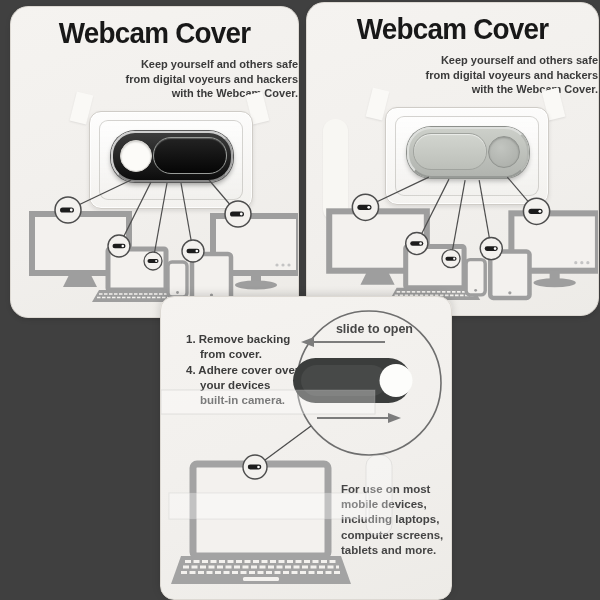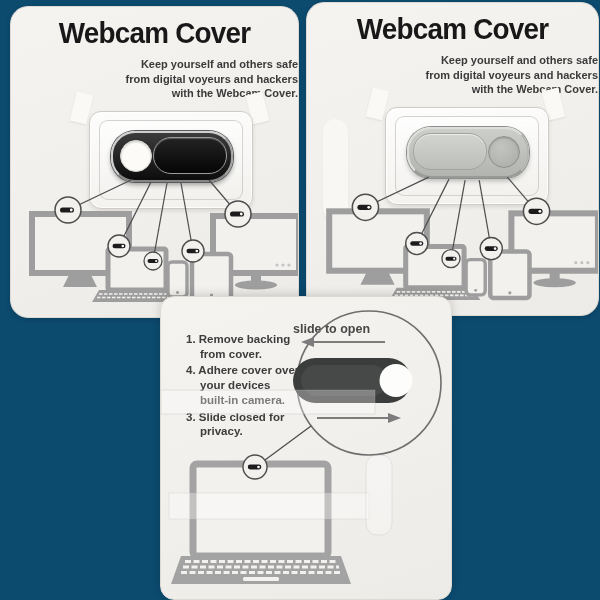--- a/index.html
+++ b/index.html
@@ -1,16 +1,16 @@
 <!DOCTYPE html>
 <html><head>
 <meta charset="utf-8">
 <style>
   html,body{margin:0;padding:0;background:#ffffff;}
-  .scene{position:relative;width:600px;height:600px;background:#0c4a6e;overflow:hidden;
+  .scene{position:relative;width:600px;height:600px;background:#404040;overflow:hidden;
          font-family:"Liberation Sans", sans-serif;}
   .card{position:absolute;background:linear-gradient(160deg,#f5f3f0 0%,#f1efec 60%,#edebe7 100%);
         border:1px solid #ddd9d3;border-radius:18px;box-shadow:0 2px 5px rgba(0,0,0,0.12);}
   .card-top1{left:10px;top:6px;width:287px;height:310px;z-index:1;}
   .card-top2{left:306px;top:2px;width:291px;height:312px;z-index:1;}
   .card-bottom{left:160px;top:296px;width:290px;height:302px;z-index:3;border-radius:14px;
                box-shadow:0 -2px 8px rgba(0,0,0,0.15);}
   .product-title{position:absolute;left:0;top:10px;width:100%;margin:0;text-align:center;
         font-size:29px;font-weight:700;letter-spacing:-0.8px;color:#181818;
         transform:scaleX(0.96);}
@@ -42,21 +42,21 @@
         box-shadow:0 0 0 1px #8c8f8b,0 3px 5px rgba(0,0,0,0.25);}
   .cover-silver .hole{right:7px;background:radial-gradient(circle at 40% 35%,#c2c5c0,#a8aba6);
         border:1px solid #90938f;box-shadow:inset 0 1px 2px rgba(0,0,0,0.2);}
   .cover-silver .slider{left:4px;background:linear-gradient(180deg,#d2d5cf,#bcbfb9);
         border:1.5px solid #a0a39e;box-shadow:inset 0 1px 1px rgba(255,255,255,0.6);}
   .devices-svg,.diagram-svg{position:absolute;left:0;top:0;}
   
   .instructions{position:absolute;left:20px;top:30px;width:114px;margin:5px;padding:0;list-style:none;
         font-size:11.5px;line-height:1.28;color:#3c3c3c;font-weight:600;}
   .instructions li{margin:0 0 2px 0;padding-left:14px;text-indent:-14px;}
-  .slide-label{position:absolute;width:120px;text-align:left;font-size:12.5px;color:#474747;font-weight:600;}
+  .slide-label{position:absolute;width:120px;text-align:right;font-size:12.5px;color:#474747;font-weight:600;}
   .slide-open-label{left:132px;top:25px;}
   .slide-close-label{left:133px;top:126px;}
   .usage-note{position:absolute;left:180px;top:185px;width:108px;font-size:11.5px;line-height:1.32;
         color:#454545;font-weight:600;}
 </style>
 </head>
 <body>
 
 <div class="scene">
 
@@ -210,23 +210,23 @@
             <circle cx="230.3" cy="207" r="1.4" fill="#ffffff"></circle>
           </g>
       </g>
     </svg>
   </section>
 
   <section class="card card-bottom">
     <ol class="instructions">
       <li>1. Remove backing from cover.</li>
       <li>4. Adhere cover over your devices built-in camera.</li>
-      <li>3. Slide closed for privacy.</li>
     </ol>
     <div class="slide-label slide-open-label">slide to open</div>
+    <div class="usage-note">For use on most mobile devices, including laptops, computer screens, tablets and more.</div>
     <svg class="diagram-svg" width="290" height="302" viewBox="0 0 290 302">
       <g>
         <circle cx="208" cy="86" r="72" fill="none" stroke="#6e6e6e" stroke-width="1.6"></circle>
       </g>
       <g>
         <rect x="132" y="61" width="118" height="45" rx="22.5" fill="#3b3d3c"></rect>
         <rect x="140" y="68" width="86" height="31" rx="15.5" fill="#474948"></rect>
         <circle cx="235" cy="83.5" r="16.5" fill="#fdfdfb"></circle>
       </g>
       <g>

